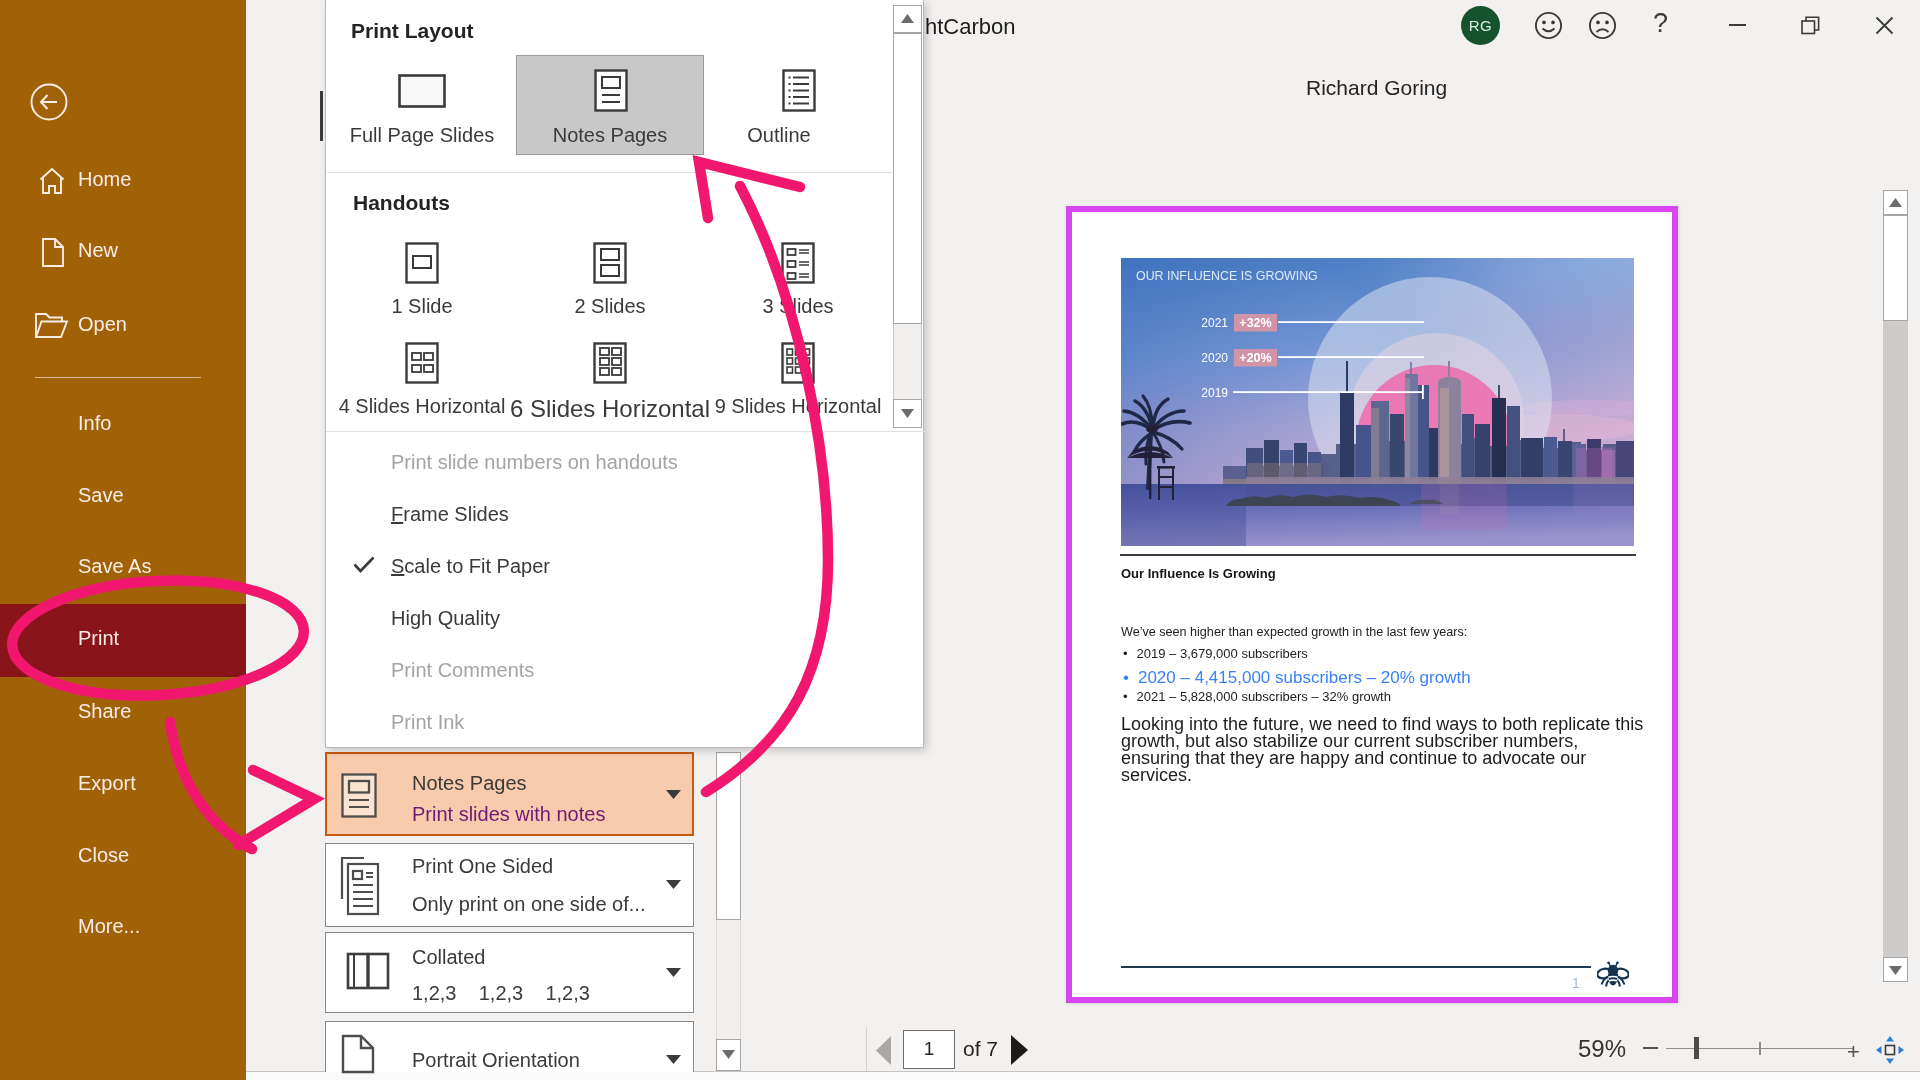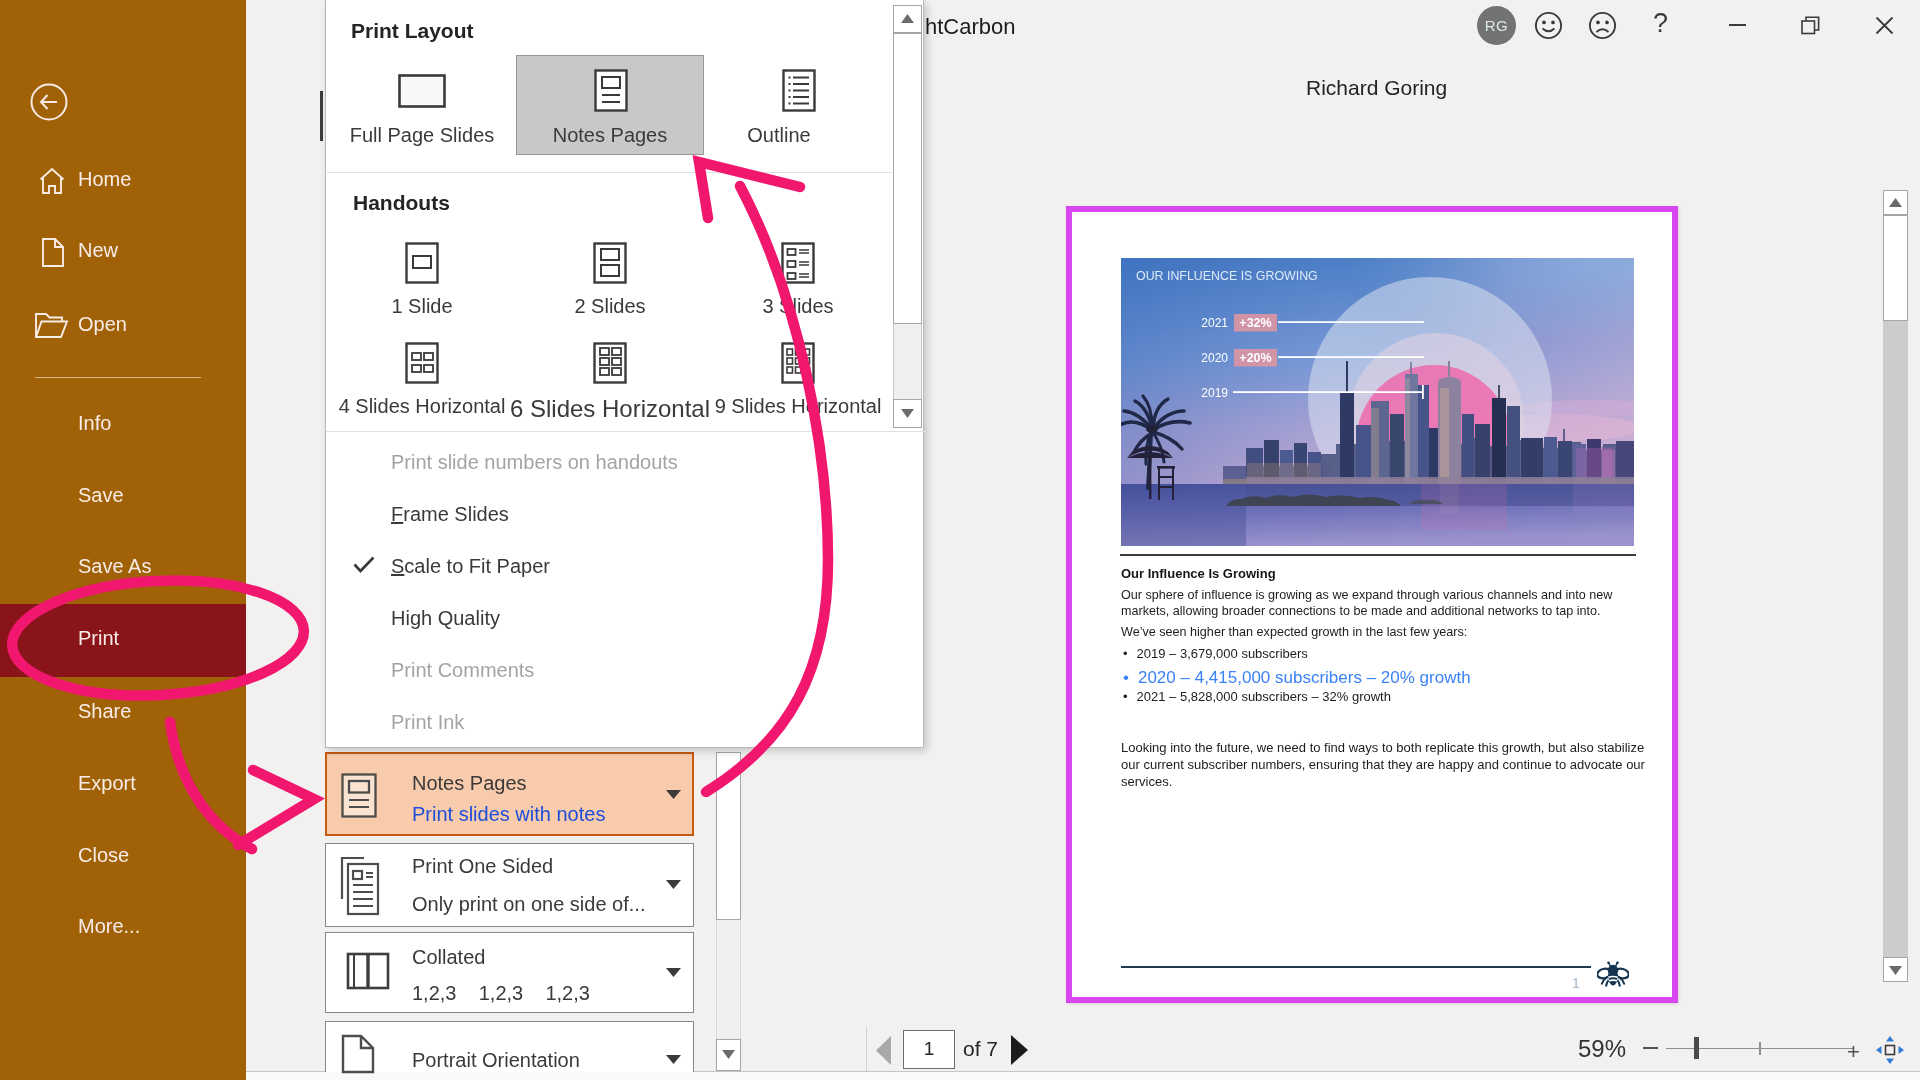--- a/index.html
+++ b/index.html
@@ -1,21 +1,21 @@
 <!DOCTYPE html>
 <html><head><meta charset="utf-8"><title>p</title><style>
 *{margin:0;padding:0;box-sizing:border-box;}
 html,body{width:1920px;height:1080px;overflow:hidden;background:#f2f1f0;
 font-family:"Liberation Sans",sans-serif;position:relative;}
 .a{position:absolute;}
 </style></head><body>
 
 <div class="a" style="left:925px;top:14px;font-size:22px;color:#1d1c1b;">htCarbon</div>
 <div class="a" style="left:1306px;top:28px;font-size:21px;color:#252423;margin-top:48px;">Richard Goring</div>
-<div class="a" style="left:1461px;top:6px;width:39px;height:39px;border-radius:50%;background:#737373;color:#dcebe3;font-size:15px;line-height:39px;text-align:center;letter-spacing:0.5px;margin-left:16px;">RG</div>
+<div class="a" style="left:1461px;top:6px;width:39px;height:39px;border-radius:50%;background:#14532d;color:#dcebe3;font-size:15px;line-height:39px;text-align:center;letter-spacing:0.5px;">RG</div>
 <svg class="a" style="left:1534px;top:11px;" width="29" height="29" viewBox="0 0 29 29" fill="none" stroke="#3b3a39" stroke-width="1.9">
  <circle cx="14.5" cy="14.5" r="12.6"></circle>
     <circle cx="10" cy="11.4" r="0.9" fill="#3b3a39"></circle>
     <circle cx="19" cy="11.4" r="0.9" fill="#3b3a39"></circle>
     <path d="M8.5 17.5 Q14.5 23 20.5 17.5"></path>
   </svg>
 <svg class="a" style="left:1588px;top:11px;" width="29" height="29" viewBox="0 0 29 29" fill="none" stroke="#3b3a39" stroke-width="1.9">
  <circle cx="14.5" cy="14.5" r="12.6"></circle>
     <circle cx="10" cy="11.4" r="0.9" fill="#3b3a39"></circle>
     <circle cx="19" cy="11.4" r="0.9" fill="#3b3a39"></circle>
@@ -186,26 +186,25 @@
 <rect x="113" y="91" width="43" height="17.5" fill="#d795a3" opacity="0.95"></rect>
 <text x="134.5" y="104" font-size="12.5" font-weight="bold" fill="#fff" text-anchor="middle">+20%</text>
 <rect x="157" y="98.2" width="146" height="1.8" fill="#fff"></rect>
 <text x="107" y="139" font-size="12" fill="#fff" text-anchor="end">2019</text>
 <rect x="112" y="133.2" width="190" height="1.8" fill="#fff"></rect>
 <rect x="301" y="127" width="1.8" height="14" fill="#fff"></rect>
 </g>
 </svg>
 <div class="a" style="left:48px;top:342px;width:516px;height:2px;background:#3c3c44;"></div>
 <div class="a" style="left:49px;top:354px;font-size:13px;font-weight:bold;color:#161616;">Our Influence Is Growing</div>
-<div class="a" style="left:49px;top:375px;width:522px;font-size:12.6px;line-height:16.3px;color:#1d1d1d;">Our sphere of influence is growing as we expand through various channels and into new markets, allowing broader connections to be made and additional networks to tap into.</div>
 <div class="a" style="left:49px;top:413px;width:522px;font-size:12.6px;color:#1d1d1d;">We’ve seen higher than expected growth in the last few years:</div>
 <div class="a" style="left:51px;top:434px;font-size:13px;color:#1d1d1d;">•<span style="margin-left:9px;">2019 – 3,679,000 subscribers</span></div>
 <div class="a" style="left:51px;top:455.5px;font-size:17px;color:#3b82f6;">•<span style="margin-left:9px;">2020 – 4,415,000 subscribers – 20% growth</span></div>
 <div class="a" style="left:51px;top:477px;font-size:13px;color:#1d1d1d;">•<span style="margin-left:9px;">2021 – 5,828,000 subscribers – 32% growth</span></div>
-<div class="a" style="left:49px;top:527px;width:524px;font-size:13px;line-height:17px;color:#1d1d1d;">Looking into the future, we need to find ways to both replicate this growth, but also stabilize our current subscriber numbers, ensuring that they are happy and continue to advocate our services.</div>
+<div class="a" style="left:49px;top:504px;width:524px;font-size:18px;line-height:17px;color:#1d1d1d;">Looking into the future, we need to find ways to both replicate this growth, but also stabilize our current subscriber numbers, ensuring that they are happy and continue to advocate our services.</div>
 <div class="a" style="left:49px;top:754px;width:470px;height:2px;background:#1f3b54;"></div>
 <div class="a" style="left:500px;top:763px;font-size:14px;color:#a4b8ca;">1</div>
 <svg class="a" style="left:525px;top:749px;" width="32" height="29" viewBox="0 0 32 29">
 <g stroke="#14344f" fill="none">
 <ellipse cx="7.2" cy="12.5" rx="7" ry="4.6" stroke-width="2.2" transform="rotate(-14 7.2 12.5)"></ellipse>
 <ellipse cx="24.8" cy="12.5" rx="7" ry="4.6" stroke-width="2.2" transform="rotate(14 24.8 12.5)"></ellipse>
 <path d="M10 16 Q6 19 4.5 23.5 M22 16 Q26 19 27.5 23.5 M11.5 19 Q9.5 22 9 25.5 M20.5 19 Q22.5 22 23 25.5" stroke-width="2"></path>
 <path d="M13.5 5.5 L11.5 1.5 M18.5 5.5 L20.5 1.5" stroke-width="1.6"></path>
 </g>
 <g fill="#14344f">
@@ -250,21 +249,21 @@
 <polygon points="0,14 5.5,10 5.5,18" fill="#2f7cd6"></polygon>
     <polygon points="28,14 22.5,10 22.5,18" fill="#2f7cd6"></polygon>
   </svg>
 <div class="a" style="left:325px;top:752px;width:369px;height:84px;background:#f8cbad;border:2px solid #c55a11;"></div>
 <svg class="a" style="left:341px;top:773px;" width="36" height="45" viewBox="0 0 36 45" fill="none" stroke="#4e4d4b" stroke-width="2.3">
 <rect x="1.5" y="1.5" width="33" height="42" fill="#fbe3d1"></rect>
     <rect x="8" y="8" width="20" height="11.5"></rect>
     <path d="M8 27 H28 M8 34 H28" stroke-width="2.1"></path>
   </svg>
 <div class="a" style="left:412px;top:772px;font-size:20px;color:#3b3a39;">Notes Pages</div>
-<div class="a" style="left:412px;top:803px;font-size:20px;color:#1d4ed8;">Print slides with notes</div>
+<div class="a" style="left:412px;top:803px;font-size:20px;color:#701a75;">Print slides with notes</div>
 <svg class="a" style="left:666px;top:790px;" width="15" height="9">
     <polygon points="0,0 15,0 7.5,9" fill="#3b3a39"></polygon>
   </svg>
 <div class="a" style="left:325px;top:843px;width:369px;height:84px;background:#fff;border:1px solid #8a8886;"></div>
 <svg class="a" style="left:339px;top:855px;" width="42" height="62" viewBox="0 0 42 62" fill="none" stroke="#4e4d4b" stroke-width="2.2">
 <path d="M3 44 V3 H25" fill="none"></path>
     <rect x="9" y="9" width="30" height="50" fill="#fff"></rect>
 <rect x="14" y="16" width="9" height="8"></rect>
     <path d="M27 18 H34 M27 22 H34 M14 30 H34 M14 37 H34 M14 44 H34 M14 51 H34" stroke-width="2"></path>
   </svg>

